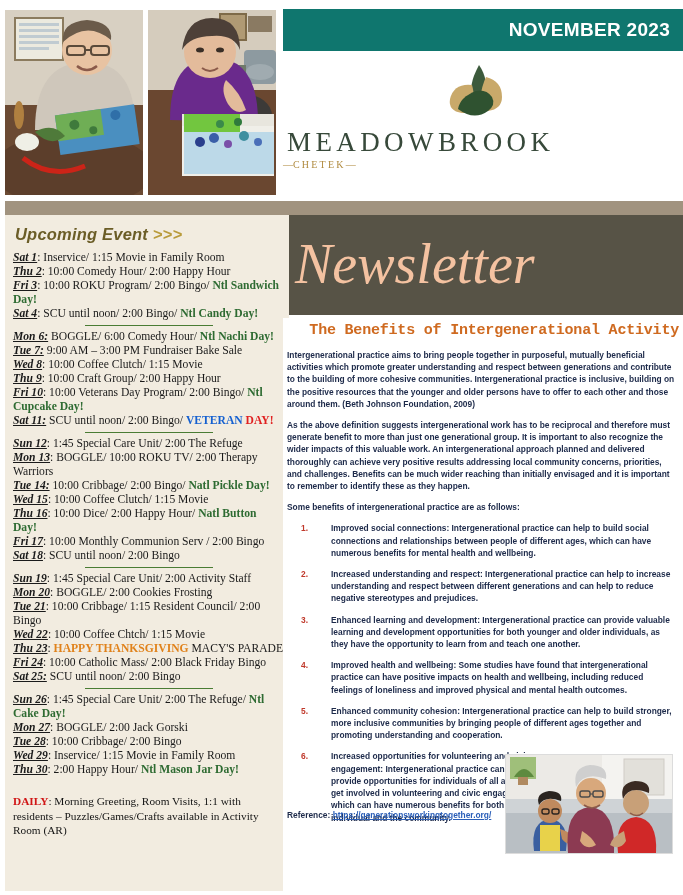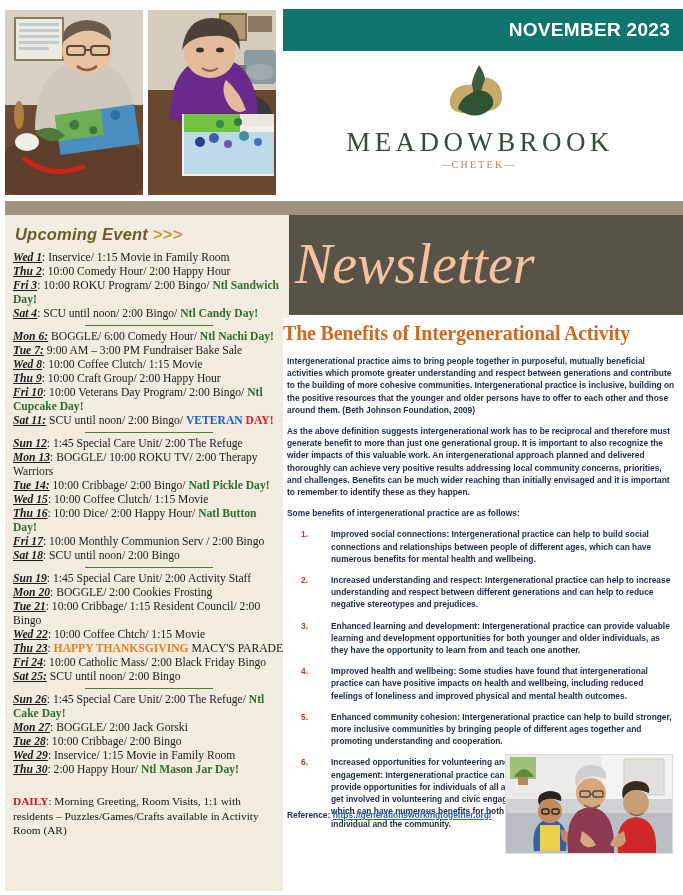--- a/index.html
+++ b/index.html
@@ -73,21 +73,21 @@
     font-size:11.3px;line-height:14.6px;color:#141414;
   }
   .daily p{margin:0;}
   .k-daily{color:#d01515;font-weight:bold;}
 
   
   .logo-area{
     position:absolute;left:283px;top:55px;width:400px;height:146px;background:#fff;
   }
   .logo-wrap{
-    position:absolute;left:0;right:10px;top:8px;text-align:center;
+    position:absolute;left:0;right:10px;top:8px;text-align:left;
   }
   .logo-mark{display:block;margin:0 auto;}
   .logo-name{
     font-family:"Liberation Serif",serif;
     font-size:27px;letter-spacing:4.4px;color:#37493a;
     margin-top:2px;text-indent:4px;
   }
   .logo-sub{
     font-family:"Liberation Serif",serif;
     font-size:10px;letter-spacing:2.2px;color:#b08a3e;margin-top:1px;
@@ -105,23 +105,23 @@
     font-style:italic;font-size:56px;color:#f4c2a1;line-height:1;
     white-space:nowrap;
   }
 
   
   .article{
     position:absolute;left:283px;top:318px;width:396px;height:575px;
     background:#fff;
   }
   .art-title{
-    text-align:left;
-    font-family:Liberation Serif, serif;
-    font-weight:bold;font-size:20px;color:#cf6a20;
+    text-align:right;
+    font-family:Liberation Mono, monospace;
+    font-weight:bold;font-size:15px;color:#cf6a20;
     margin:4px 0 10px 0;letter-spacing:-.2px;
   }
   .art-p{
     font-family:"Liberation Sans",sans-serif;
     font-size:8.4px;line-height:12.2px;color:#1d2a4a;
     font-weight:600;
     margin:0 4px 9px 4px;text-align:left;
   }
   .art-p b{font-weight:bold;}
   ol.benefits{
@@ -251,21 +251,21 @@
     <div class="nl-text">Newsletter</div>
   </div>
 
   <div class="cal-col">
     <div class="cal-inner">
       <div class="cal-head">
         <span>Upcoming Event</span>
         <span class="chev">&gt;&gt;&gt;</span>
       </div>
       <div id="weeks-host">
-          <p class="ev"><span class="d">Wed 1</span><span>: Inservice/ 1:15 Movie in Family Room</span></p>
+          <p class="ev"><span class="d">Sat 1</span><span>: Inservice/ 1:15 Movie in Family Room</span></p>
           <p class="ev"><span class="d">Thu 2</span><span>: 10:00 Comedy Hour/ 2:00 Happy Hour</span></p>
           <p class="ev"><span class="d">Fri 3</span><span>: 10:00 ROKU Program/ 2:00 Bingo/ </span><span class="hl-green">Ntl Sandwich Day!</span></p>
           <p class="ev"><span class="d">Sat 4</span><span>: SCU until noon/ 2:00 Bingo/ </span><span class="hl-green">Ntl Candy Day!</span></p>
           <div class="wk-sep"></div>
           <p class="ev"><span class="d">Mon 6:</span><span> BOGGLE/ 6:00 Comedy Hour/ </span><span class="hl-green">Ntl Nachi Day!</span></p>
           <p class="ev"><span class="d">Tue 7:</span><span> 9:00 AM – 3:00 PM Fundraiser Bake Sale</span></p>
           <p class="ev"><span class="d">Wed 8</span><span>: 10:00 Coffee Clutch/ 1:15 Movie</span></p>
           <p class="ev"><span class="d">Thu 9</span><span>: 10:00 Craft Group/ 2:00 Happy Hour</span></p>
           <p class="ev"><span class="d">Fri 10</span><span>: 10:00 Veterans Day Program/ 2:00 Bingo/ </span><span class="hl-green">Ntl Cupcake Day!</span></p>
           <p class="ev"><span class="d">Sat 11:</span><span> SCU until noon/ 2:00 Bingo/ </span><span class="hl-blue">VETERAN</span> <span class="hl-red">DAY!</span></p>

